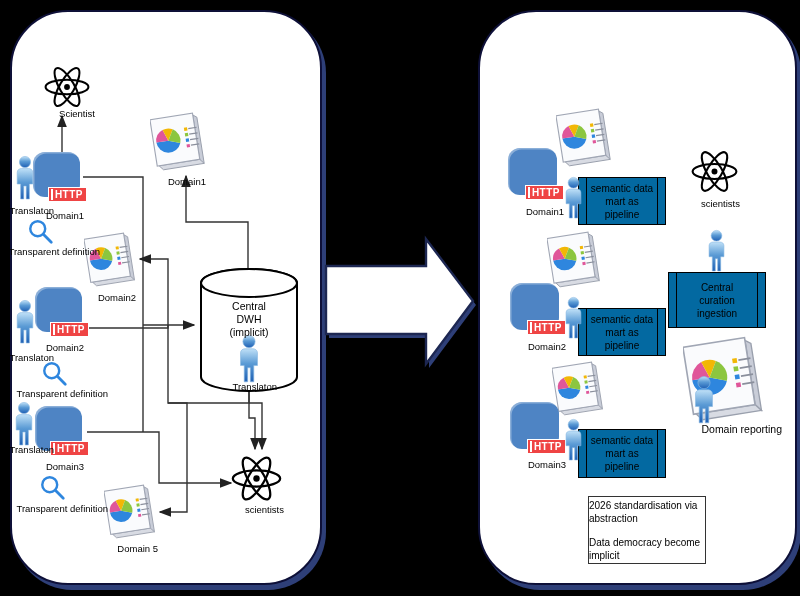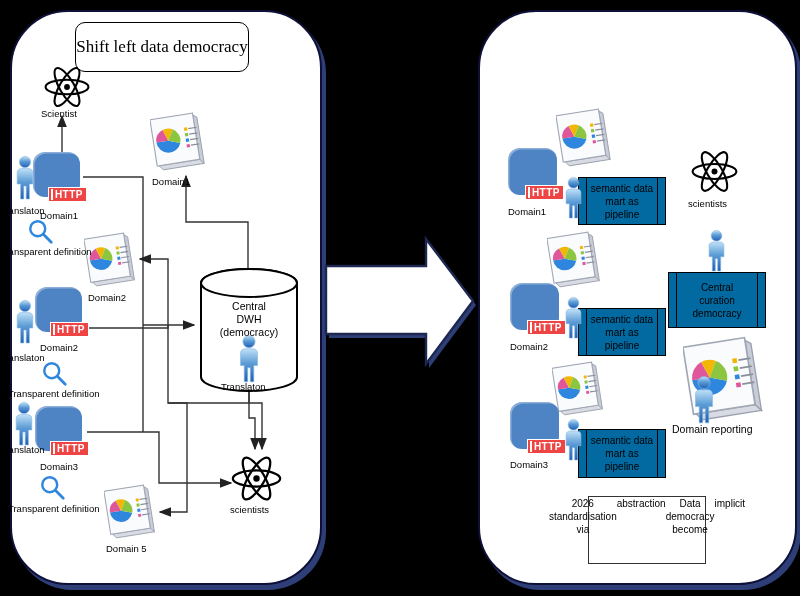--- a/index.html
+++ b/index.html
@@ -3,24 +3,24 @@
 <meta charset="utf-8">
 <style>
   html,body{margin:0;padding:0;background:#000;}
   .stage{position:relative;width:800px;height:596px;background:#000;overflow:hidden;
          font-family:"Liberation Sans",sans-serif;color:#000;}
   .panel{position:absolute;background:#fff;border:2px solid #0e1038;border-radius:58px;
          box-shadow:4px 5px 0 #2e3f78;}
   .titlebox{position:absolute;background:#fff;border:1.5px solid #000;border-radius:10px;
             font-family:"Liberation Serif",serif;display:flex;align-items:center;justify-content:center;
             text-align:center;z-index:7;}
-  .lbl{position:absolute;font-size:9.5px;line-height:11px;text-align:left;white-space:nowrap;z-index:7;}
+  .lbl{position:absolute;font-size:9.5px;line-height:11px;text-align:right;white-space:nowrap;z-index:7;}
   .icon{position:absolute;z-index:6;}
-  .note{position:absolute;background:#fff;border:1.5px solid #333;text-align:center;
-        font-size:9.5px;line-height:12px;display:flex;justify-content:center;z-index:7;}
+  .note{position:absolute;background:#fff;border:1.5px solid #333;
+        font-size:9.5px;line-height:12px;display:flex;flex-direction:column;justify-content:center;z-index:7;}
   .process{position:absolute;background:#0369a1;border:1.2px solid #000;display:flex;flex-direction:column;
            align-items:center;justify-content:center;text-align:center;font-size:10px;line-height:13px;z-index:5;}
   .process::before,.process::after{content:"";position:absolute;top:0;bottom:0;width:0;border-left:1.2px solid #000;}
   .process::before{left:7px}.process::after{right:7px}
   .http{position:absolute;z-index:6;}
   .http .sq{position:absolute;left:0;top:0;right:5px;bottom:5px;background:#4e84c4;border-radius:12px;
             box-shadow:inset 1.5px 1.5px 0 rgba(255,255,255,.35);}
   .http .badge{position:absolute;right:-2px;bottom:0;background:#ef4444;border:1.5px solid #fff;
                color:#fff;font-weight:bold;font-size:10px;letter-spacing:.5px;padding:1px 3px 1px 2px;
                display:flex;align-items:center;gap:2px;}
@@ -97,21 +97,20 @@
       <polyline points="87,328 168,328 168,325"></polyline>
       <polyline points="248,268 248,222 186,222 186,176" marker-end="url(#ah)"></polyline>
       <polyline points="249,391 249,403 168,403 168,259 140,259" marker-end="url(#ah)"></polyline>
       <polyline points="249,403 262,403 262,449" marker-end="url(#ah)"></polyline>
       <polyline points="249,391 249,418 255,418 255,449" marker-end="url(#ah)"></polyline>
       <polyline points="168,403 187,403 187,512 160,512" marker-end="url(#ah)"></polyline>
       <polyline points="87,432 159,432 159,483 231,483" marker-end="url(#ah)"></polyline>
     </g>
   </svg>
 
-  <div class="titlebox" style="left:75px;top:22px;width:172px;height:48px;font-size:17px;line-height:22px;">Shift left data democracy</div>
 
   <svg class="icon" style="left:43px;top:63px" width="48" height="48">
       <use href="#icon-atom"></use>
     </svg>
   <div class="lbl" style="left:41px;top:108px;width:54px;">Scientist</div>
 
   <svg class="icon" style="left:14px;top:155px" width="22" height="46">
       <use href="#icon-person"></use>
     </svg>
   <div class="http" style="left:33px;top:152px;width:52px;height:50px;">
@@ -167,21 +166,21 @@
       <use href="#icon-dash"></use>
     </svg>
   <div class="lbl" style="left:106px;top:543px;width:52px;">Domain 5</div>
 
   <svg class="icon" style="left:198px;top:266px;z-index:5" width="102" height="128" viewBox="0 0 102 128">
     <path d="M3,17 A48,14 0 0 1 99,17 L99,111 A48,14 0 0 1 3,111 Z" fill="#fff" stroke="#000" stroke-width="2"></path>
     <ellipse cx="51" cy="17" rx="48" ry="14" fill="#fff" stroke="#000" stroke-width="2"></ellipse>
   </svg>
   <div class="dwhtxt" style="left:209px;top:300px;width:80px;">Central</div>
   <div class="dwhtxt" style="left:209px;top:313px;width:80px;">DWH</div>
-  <div class="dwhtxt" style="left:209px;top:326px;width:80px;">(democracy)</div>
+  <div class="dwhtxt" style="left:209px;top:326px;width:80px;">(implicit)</div>
   <svg class="icon" style="left:237px;top:334px" width="24" height="50">
       <use href="#icon-person"></use>
     </svg>
   <div class="lbl" style="left:221px;top:381px;width:56px;">Translaton</div>
 
   <svg class="icon" style="left:230px;top:452px" width="53" height="53">
       <use href="#icon-atom"></use>
     </svg>
   <div class="lbl" style="left:230px;top:504px;width:54px;">scientists</div>
 
@@ -230,21 +229,21 @@
   <svg class="icon" style="left:563px;top:296px" width="21" height="44">
       <use href="#icon-person"></use>
     </svg>
 
   <svg class="icon" style="left:706px;top:229px" width="21" height="44">
       <use href="#icon-person"></use>
     </svg>
   <div class="process" style="left:668px;top:272px;width:96px;height:54px;">
     <div>Central</div>
     <div>curation</div>
-    <div>democracy</div>
+    <div>ingestion</div>
   </div>
 
   <svg class="icon" style="left:683px;top:333px" width="84" height="90">
       <use href="#icon-dash"></use>
     </svg>
   <svg class="icon" style="left:692px;top:375px;z-index:7" width="24" height="50">
       <use href="#icon-person"></use>
     </svg>
   <div class="lbl" style="left:672px;top:424px;width:110px;font-size:10.5px;">Domain reporting</div>
 

